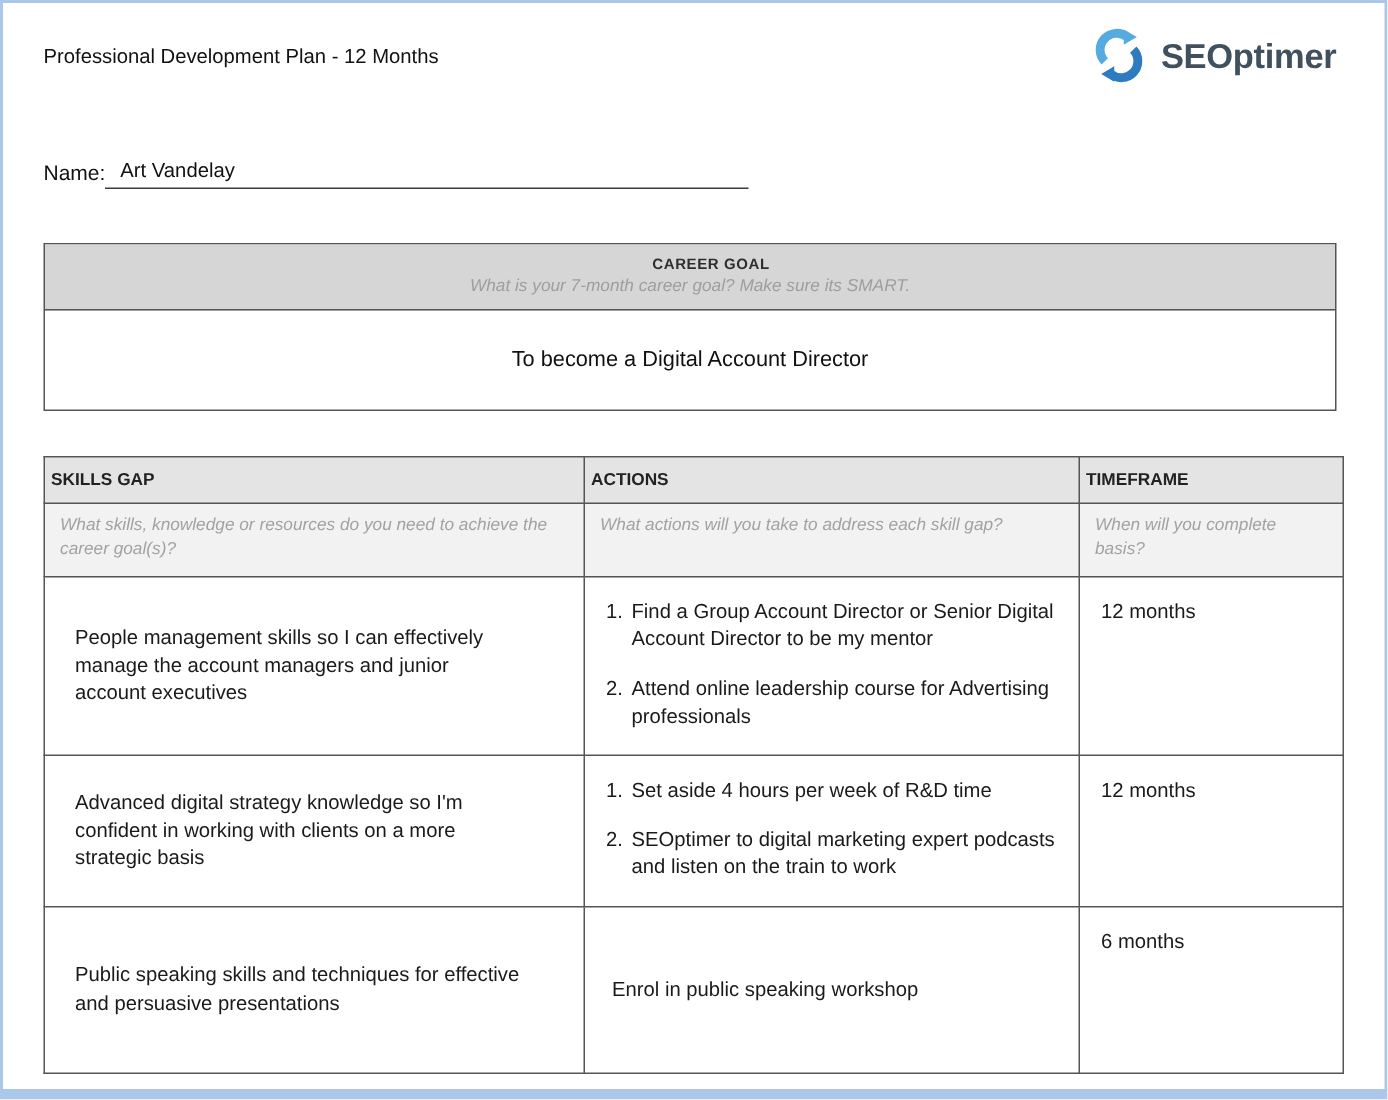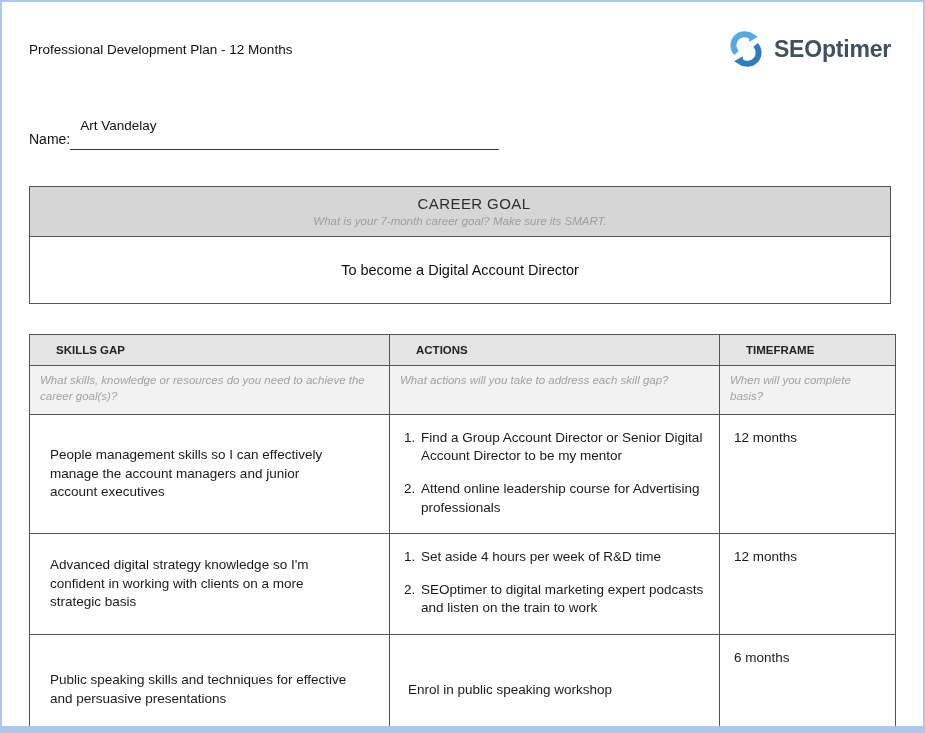--- a/index.html
+++ b/index.html
@@ -15,21 +15,20 @@
     color: #1a1a1a;
     overflow: hidden;
   }
 
   
   .top-row {
     display: flex;
     justify-content: space-between;
     align-items: center;
     padding: 16px 32px 0 27px;
-    margin-top: 12px;
   }
   .doc-title { font-size: 13.5px; color: #111; }
   .brand { display: flex; align-items: center; gap: 9px; }
   .brand-text {
     font-size: 23px;
     font-weight: 700;
     color: #41505f;
     letter-spacing: -0.2px;
   }
 
@@ -40,38 +39,38 @@
     margin: 50px 32px 0 27px;
   }
   .field { display: flex; align-items: flex-end; }
   .name-field { width: 470px; }
   .date-field { width: 235px; }
   .field-label { font-size: 14px; padding-bottom: 3px; color: #111; }
   .field-value {
     flex: 1;
     border-bottom: 1.5px solid #3a3a3a;
     font-size: 13.5px;
-    padding: 0 0 16px 10px;
+    padding: 0 0 4px 10px;
     color: #111;
   }
 
   
   .goal-box {
     margin: 36px 32px 0 27px;
     border: 1px solid #555;
   }
   .goal-header {
     background: #d6d6d6;
     border-bottom: 1px solid #555;
     text-align: center;
     padding: 8px 0 9px;
   }
   .goal-title {
-    font-size: 15px;
-    font-weight: 400;
+    font-size: 10px;
+    font-weight: 700;
     color: #2e2e2e;
     letter-spacing: 0.4px;
     padding-left: 28px;
   }
   .goal-subtitle {
     font-size: 11.5px;
     font-style: italic;
     color: #9e9e9e;
     margin-top: 3px;
   }
@@ -95,21 +94,21 @@
   .col-skills { width: 360px; }
   .col-actions { width: 330px; }
   .col-time { width: 176px; }
 
   .head-row th {
     background: #e4e4e4;
     text-align: left;
     font-size: 11.5px;
     font-weight: 700;
     color: #222;
-    padding: 9px 26px;
+    padding: 9px 4px;
   }
   .desc-row td {
     background: #f2f2f2;
     font-size: 11.5px;
     font-style: italic;
     color: #a2a2a2;
     padding: 7px 12px 10px 10px;
     vertical-align: top;
     line-height: 1.35;
     height: 44px;

